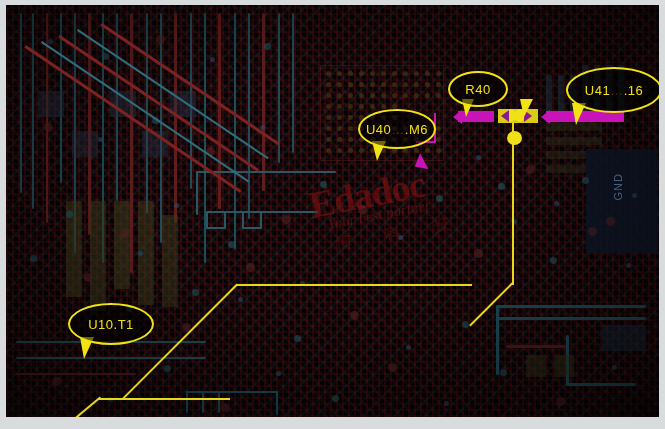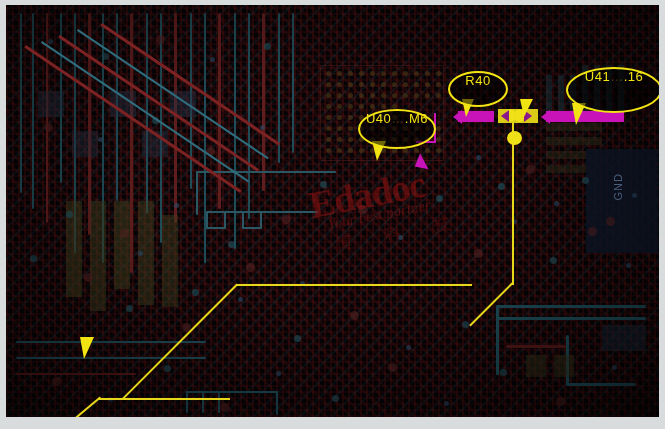--- a/index.html
+++ b/index.html
@@ -61,21 +61,21 @@
 
   
   .callout{
     position:absolute;
     border:2px solid #f2e312;
     border-radius:50%;
     background:rgba(0,0,0,0.55);
     color:#f2e312;
     font-size:13px;
     font-family:"Liberation Sans", sans-serif;
-    display:flex;align-items:flex-start;justify-content:center;
+    display:flex;align-items:center;justify-content:center;
     white-space:nowrap;
     letter-spacing:.5px;
     z-index:40;
   }
   .callout .faint{opacity:.22;}
   .tail{
     position:absolute;
     width:0;height:0;
     z-index:39;
   }
@@ -439,16 +439,21 @@
 
     <div class="tail" style="left:514px;top:94px;border-left:4px solid transparent;border-right:9px solid transparent;border-top:18px solid #f2e312;"></div>
 
     <div class="callout" style="left:560px;top:62px;width:92px;height:42px;">
       <span>U41</span>
       <span class="faint">…</span>
       <span>.16</span>
     </div>
     <div class="tail" style="left:566px;top:98px;border-left:4px solid transparent;border-right:10px solid transparent;border-top:22px solid #f2e312;"></div>
 
+    <div class="callout" style="left:62px;top:298px;width:82px;height:38px;">
+      <span>U10</span>
+      <span class="faint"></span>
+      <span>.T1</span>
+    </div>
     <div class="tail" style="left:74px;top:332px;border-left:4px solid transparent;border-right:10px solid transparent;border-top:22px solid #f2e312;"></div>
 
   </div>
 </div>
 
 </body></html>

